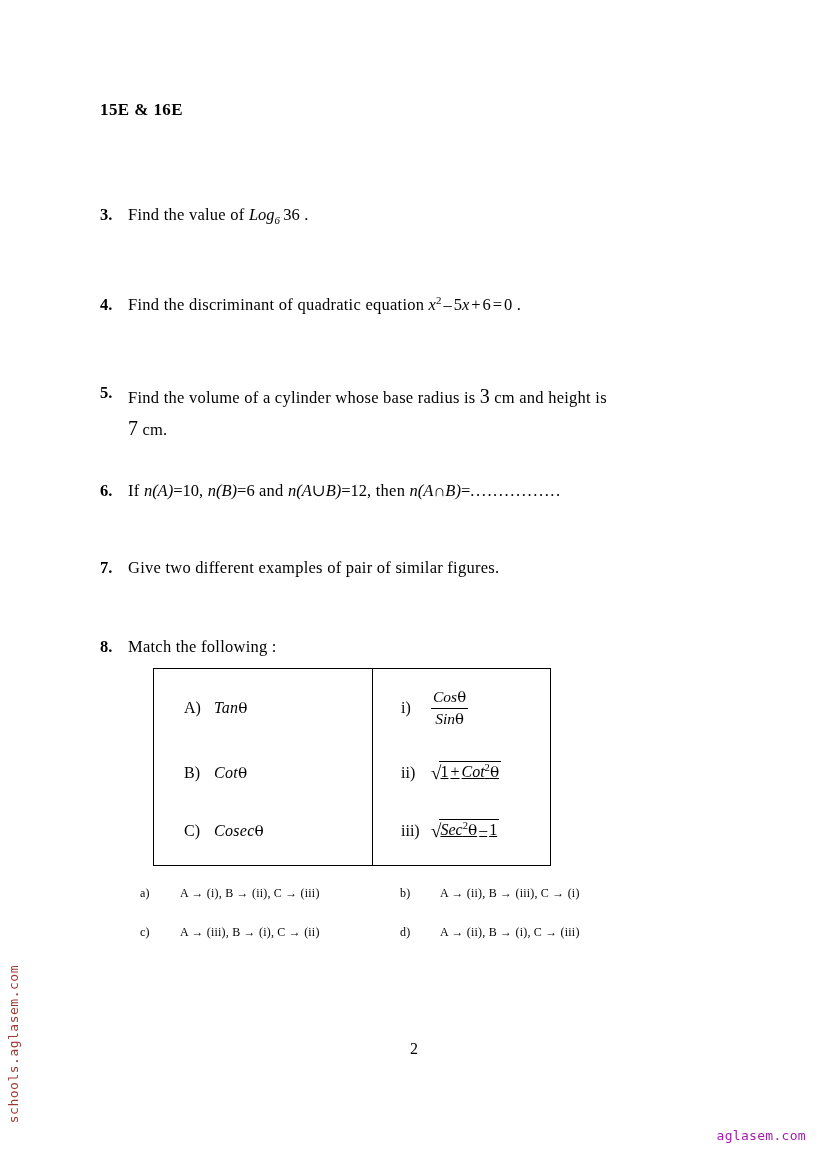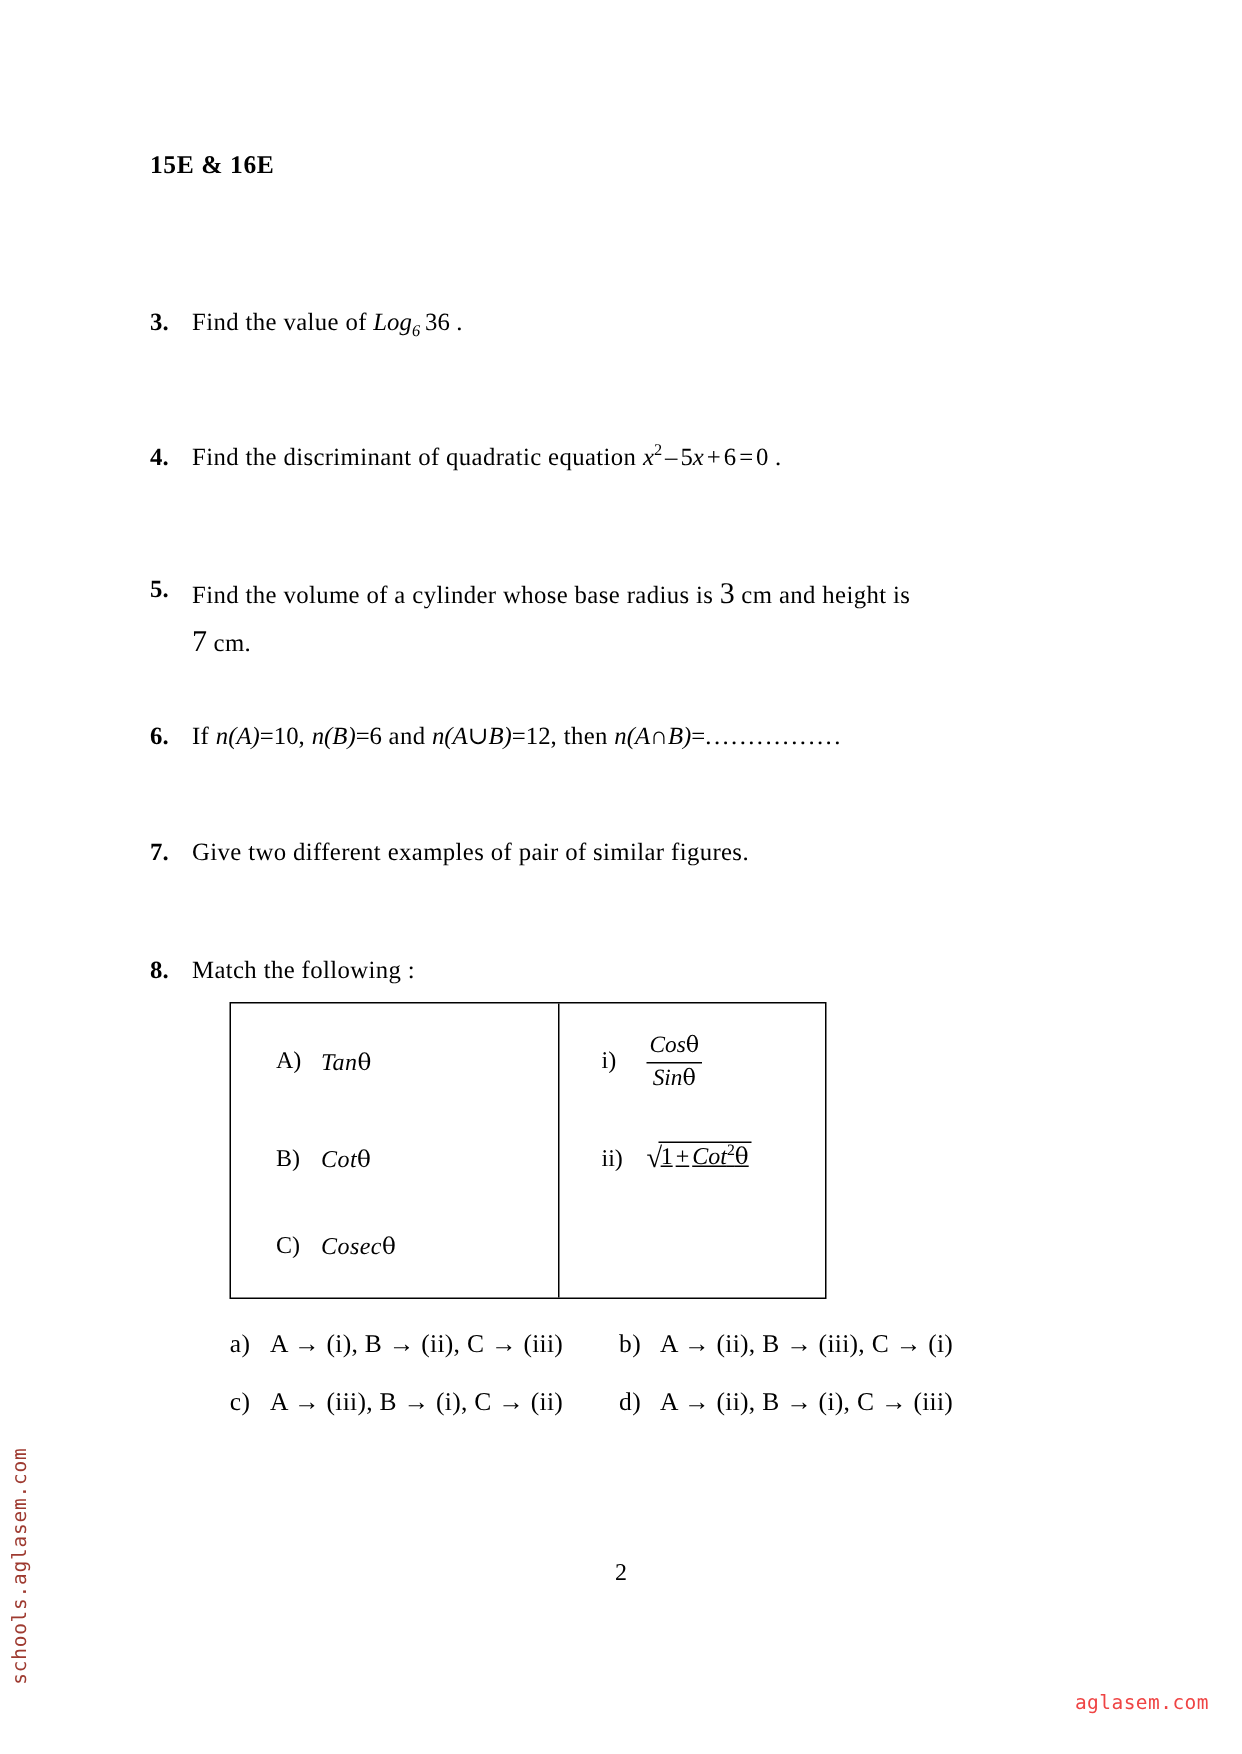--- a/index.html
+++ b/index.html
@@ -173,23 +173,22 @@
   .rad .under {
     border-top: 1.3px solid #000;
     padding: 1px 2px 0 1px;
     margin-left: -2px;
     text-decoration: underline;
   }
 
   
   .opt {
     position: absolute;
-    font-size: 17px;
+    font-size: 12px;
     letter-spacing: 0.2px;
-    text-align: center;
   }
   .opt .tag {
     display: inline-block;
     width: 40px;
   }
 
   
   .page-number {
     position: absolute;
     left: 0;
@@ -209,21 +208,21 @@
     color: #9e3a30;
     letter-spacing: 0.5px;
     white-space: nowrap;
   }
   .wm-corner {
     position: absolute;
     right: 22px;
     top: 1128px;
     font-family: "DejaVu Sans Mono", "Liberation Mono", monospace;
     font-size: 13px;
-    color: #ef4444;
+    color: #a21caf;
     letter-spacing: 0.3px;
   }
 </style>
 </head>
 <body>
 
 <div class="page">
 
   <div class="exam-code">15E &amp; 16E</div>
 
@@ -290,20 +289,24 @@
           <span class="num"><span>Cos</span><span class="theta">θ</span></span>
           <span class="den"><span>Sin</span><span class="theta">θ</span></span>
         </span>
       </div>
 
       <div class="mt-row r2">
         <span class="mt-label rom">ii)</span>
         <span class="rad"><span class="sign">√</span><span class="under"><span class="mn">1</span><span class="op mn">+</span><span>Cot</span><sup class="exp mn">2</sup><span class="theta">θ</span></span></span>
       </div>
 
+      <div class="mt-row r3">
+        <span class="mt-label rom">iii)</span>
+        <span class="rad"><span class="sign">√</span><span class="under"><span>Sec</span><sup class="exp mn">2</sup><span class="theta">θ</span><span class="op mn">–</span><span class="mn">1</span></span></span>
+      </div>
     </div>
   </div>
 
   <div class="opt" style="left:140px; top:886px">
     <span class="tag">a)</span><span>A → (i), B → (ii), C → (iii)</span>
   </div>
   <div class="opt" style="left:400px; top:886px">
     <span class="tag">b)</span><span>A → (ii), B → (iii), C → (i)</span>
   </div>
   <div class="opt" style="left:140px; top:925px">

